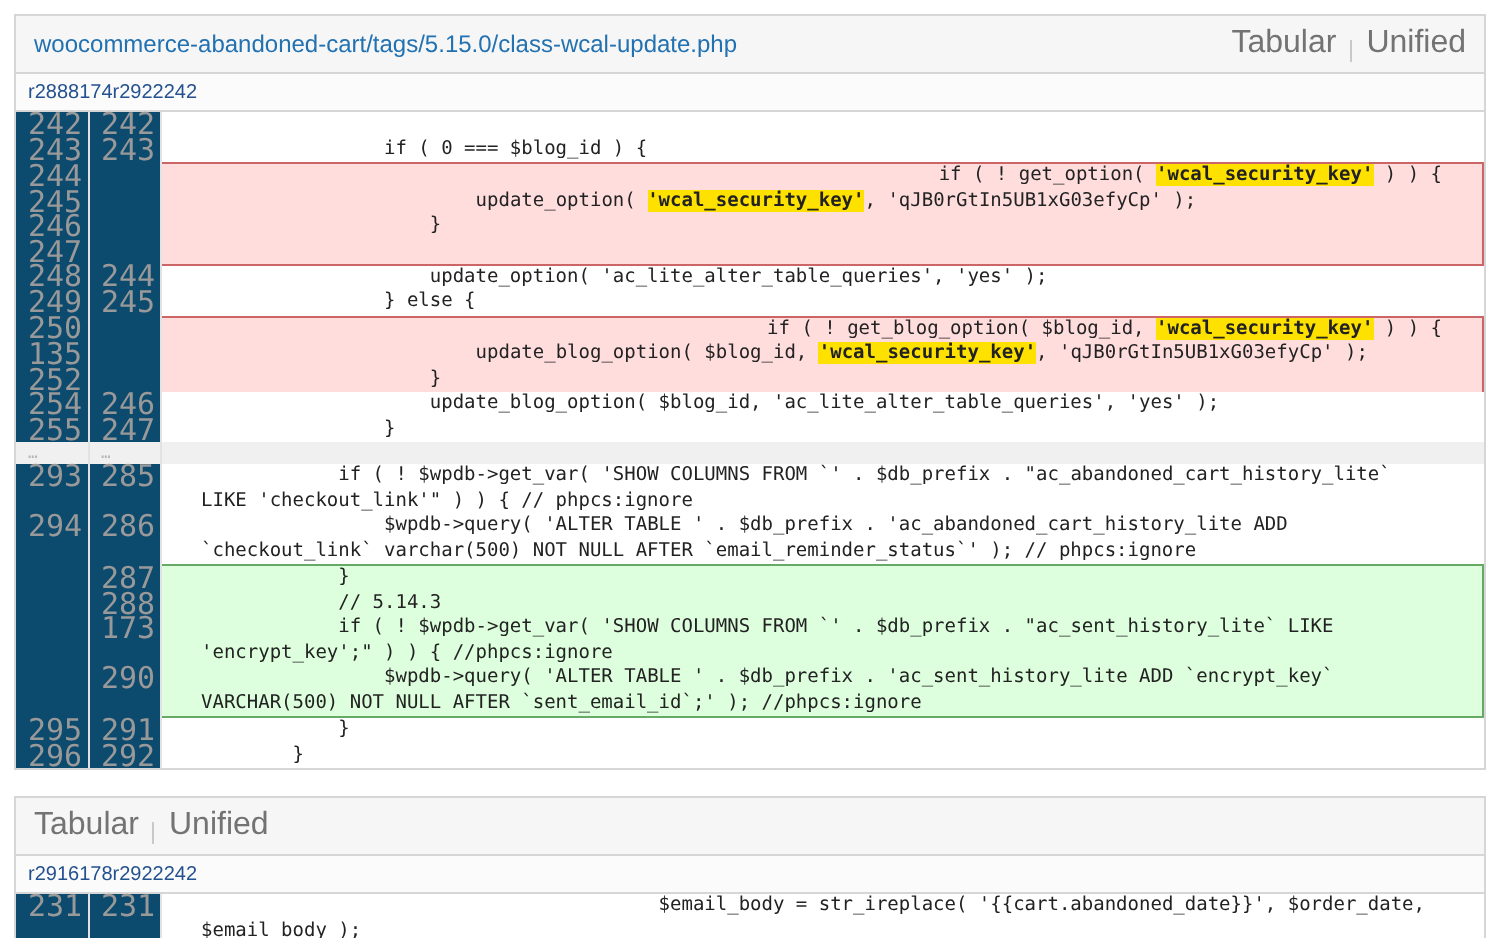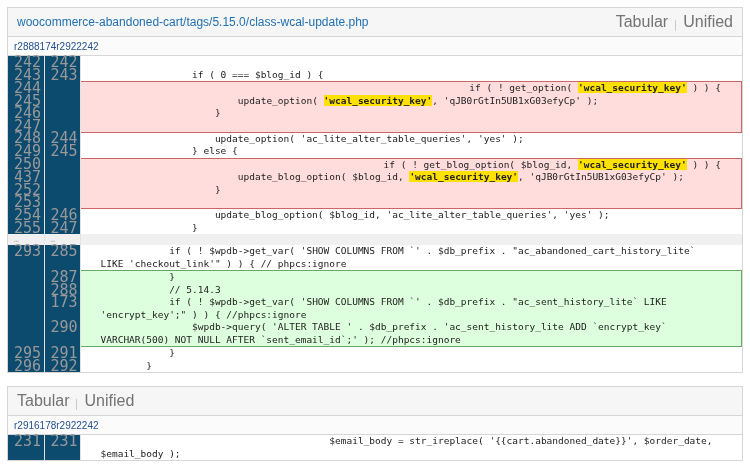--- a/index.html
+++ b/index.html
@@ -146,53 +146,53 @@
           <th class="lineno">249</th>
           <th class="lineno">245</th>
           <td class="code"><span>                } else {</span></td>
         </tr>
         <tr class="rem start">
           <th class="lineno">250</th>
           <th class="lineno"></th>
           <td class="code"><span>                    if ( ! get_blog_option( $blog_id, </span><span class="hl">'wcal_security_key'</span><span> ) ) {</span></td>
         </tr>
         <tr class="rem">
-          <th class="lineno">437</th>
+          <th class="lineno">135</th>
           <th class="lineno"></th>
           <td class="code"><span>                        update_blog_option( $blog_id, </span><span class="hl">'wcal_security_key'</span><span>, 'qJB0rGtIn5UB1xG03efyCp' );</span></td>
         </tr>
         <tr class="rem">
           <th class="lineno">252</th>
           <th class="lineno"></th>
           <td class="code"><span>                    }</span></td>
-        </tr>
-        <tr class="rem end">
-          <th class="lineno">253</th>
-          <th class="lineno"></th>
-          <td class="code"><span></span></td>
         </tr>
         <tr class="ctx">
           <th class="lineno">254</th>
           <th class="lineno">246</th>
           <td class="code"><span>                    update_blog_option( $blog_id, 'ac_lite_alter_table_queries', 'yes' );</span></td>
         </tr>
         <tr class="ctx">
           <th class="lineno">255</th>
           <th class="lineno">247</th>
           <td class="code"><span>                }</span></td>
         </tr>
         <tr class="skip">
           <th class="lineno">…</th>
           <th class="lineno">…</th>
           <td class="code"></td>
         </tr>
         <tr class="ctx">
           <th class="lineno">293</th>
           <th class="lineno">285</th>
           <td class="code"><span>            if ( ! $wpdb-&gt;get_var( 'SHOW COLUMNS FROM `' . $db_prefix . "ac_abandoned_cart_history_lite` LIKE 'checkout_link'" ) ) { // phpcs:ignore</span></td>
+        </tr>
+        <tr class="ctx">
+          <th class="lineno">294</th>
+          <th class="lineno">286</th>
+          <td class="code"><span>                $wpdb-&gt;query( 'ALTER TABLE ' . $db_prefix . 'ac_abandoned_cart_history_lite ADD `checkout_link` varchar(500) NOT NULL AFTER `email_reminder_status`' ); // phpcs:ignore</span></td>
         </tr>
         <tr class="add start">
           <th class="lineno"></th>
           <th class="lineno">287</th>
           <td class="code"><span>            }</span></td>
         </tr>
         <tr class="add">
           <th class="lineno"></th>
           <th class="lineno">288</th>
           <td class="code"><span>            // 5.14.3</span></td>

